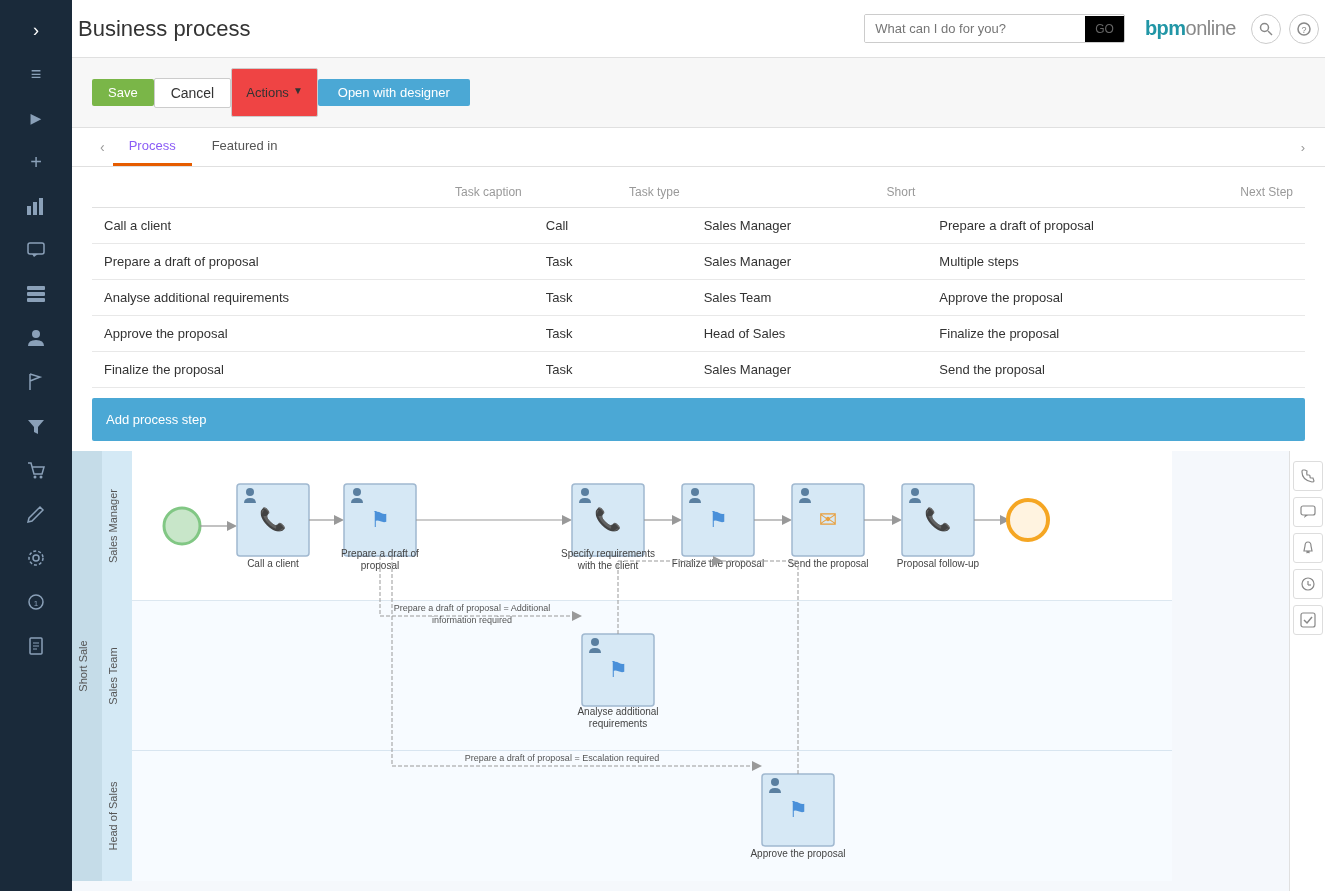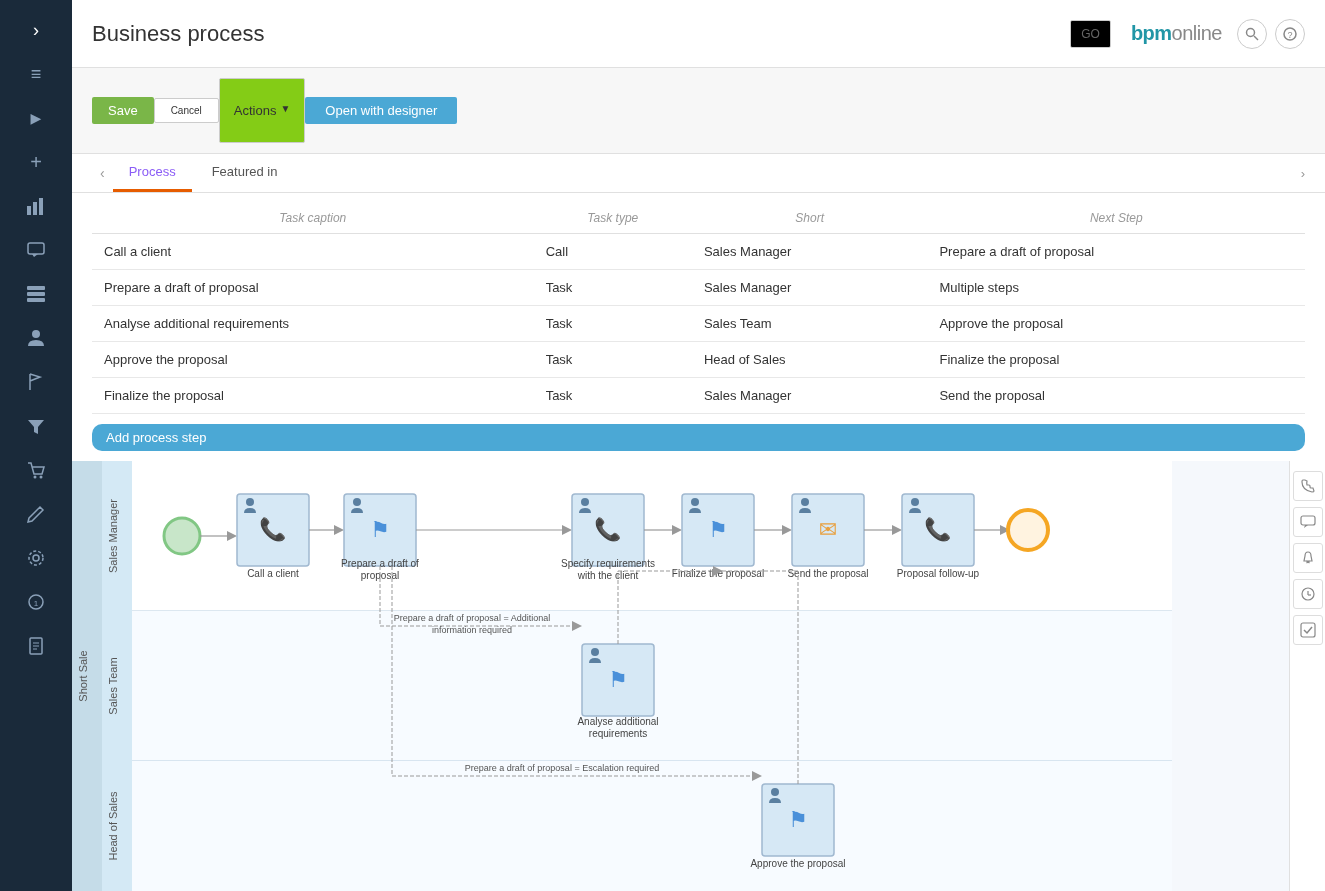--- a/index.html
+++ b/index.html
@@ -33,24 +33,24 @@
       display: flex;
       flex-direction: column;
       background: #fff;
       overflow: hidden;
     }
 
     
     .header {
       background: #fff;
       border-bottom: 1px solid #e0e0e0;
-      padding: 0 20px;
-      display: flex;
-      align-items: center;
-      height: 68px;
+      padding: 0 6px;
+      display: flex;
+      align-items: center;
+      height: 58px;
       flex-shrink: 0;
     }
     .page-title {
       font-size: 22px;
       font-weight: 300;
       color: #333;
       flex: 1;
     }
     .search-bar {
       display: flex;
@@ -119,27 +119,27 @@
       cursor: pointer;
       font-size: 13px;
     }
     .btn-cancel {
       background: #fff;
       color: #333;
       border: 1px solid #ccc;
       padding: 6px 16px;
       border-radius: 2px;
       cursor: pointer;
-      font-size: 10px;
+      font-size: 14px;
     }
     .btn-actions {
-      background: #84cc16;
+      background: #ef4444;
       color: #333;
       border: 1px solid #ccc;
-      padding: 24px 14px;
+      padding: 16px 14px;
       border-radius: 2px;
       cursor: pointer;
       font-size: 13px;
       display: flex; gap: 4px;
     }
     .btn-designer {
       background: #4ba8d5;
       color: #fff;
       border: none;
       padding: 6px 20px;
@@ -190,44 +190,43 @@
     }
 
     
     .process-table {
       width: 100%;
       border-collapse: collapse;
       margin: 10px 20px 0 20px;
       width: calc(100% - 40px);
     }
     .process-table th {
-      text-align: center;
+      text-align: right;
       font-weight: normal;
       color: #999;
       font-size: 12px;
       padding: 8px 12px;
       border-bottom: 1px solid #e0e0e0;
-      font-style: italic;
     }
     .process-table td {
       padding: 10px 12px;
       border-bottom: 1px solid #e8e8e8;
       color: #333;
       font-size: 13px;
     }
 
     
     .add-step-btn {
       display: inline-flex;
       align-items: center;
       background: #4ba8d5;
       color: #fff;
       border: none;
-      padding: 6px 14px;
-      border-radius: 10px;
+      padding: 14px 14px;
+      border-radius: 2px;
       cursor: pointer;
       font-size: 13px;
       margin: 10px 20px;
     }
 
     
     .right-sidebar {
       width: 36px;
       background: #fff;
       border-left: 1px solid #e0e0e0;
@@ -341,20 +340,21 @@
         <line x1="7" y1="13" x2="11" y2="13" stroke="#8aa0b8" stroke-width="1"></line>
       </svg>
   </div>
 </div>
 
 <div class="main">
 
   <div class="header">
     <div class="page-title">Business process</div>
     <div class="search-bar">
+      <input type="text" placeholder="What can I do for you?" style="">
       <button class="go-btn">GO</button>
     </div>
     <div class="logo">
       <span style="color:#2196a6;font-weight:700;">bpm</span><span style="color:#888;font-weight:300;">online</span>
     </div>
     <div class="header-icons">
       <div class="header-icon-btn">
         <svg width="14" height="14" viewBox="0 0 14 14">
             <circle cx="5.5" cy="5.5" r="4" fill="none" stroke="#888" stroke-width="1.5"></circle>
             <line x1="9" y1="9" x2="13" y2="13" stroke="#888" stroke-width="1.5"></line>

